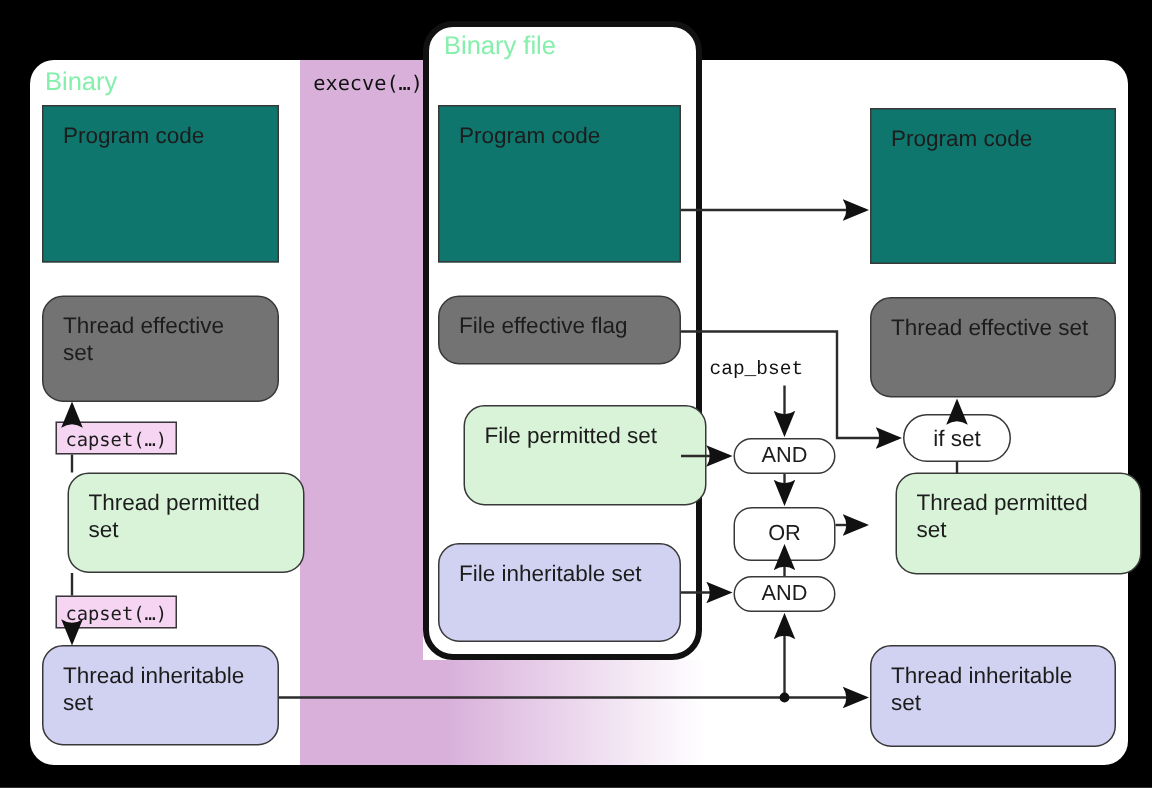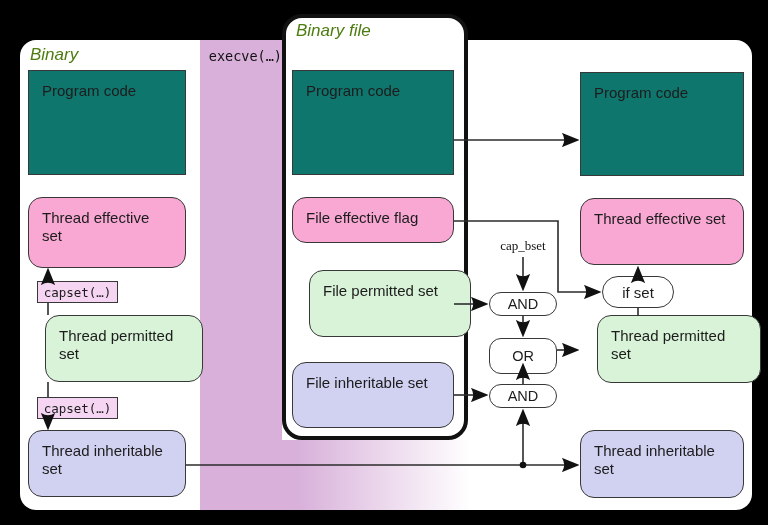--- a/index.html
+++ b/index.html
@@ -4,36 +4,36 @@
 <style>
   html,body{margin:0;padding:0;background:#000;}
   .stage{position:relative;width:768px;height:525px;background:#000;overflow:hidden;
          font-family:"Liberation Sans", sans-serif;color:#1c1c1c;}
   .panel{position:absolute;left:20px;top:40px;width:732px;height:470px;background:#fff;border-radius:16px;}
   .band{position:absolute;left:200px;top:40px;width:82px;height:470px;background:#d8b0da;}
   .band-fade{position:absolute;left:282px;top:440px;width:188px;height:70px;
              background:linear-gradient(to right,#d8b0da 0%,#d8b0da 8%,rgba(216,176,218,0) 100%);}
   .binary-box{position:absolute;left:282px;top:14px;width:186px;height:426px;background:#fff;
               border:4px solid #111;border-radius:20px;box-sizing:border-box;}
-  .col-title{position:absolute;font-size:17px;color:#4d7c0f;font-style:italic;}
+  .col-title{position:absolute;font-size:17px;color:#86efac;}
   .node{position:absolute;box-sizing:border-box;border:1.7px solid #383838;
         font-size:15px;padding:11px 13px;line-height:1.2;}
   .gray{background:#0f766e;border-radius:0;}
-  .pink{background:#f9a8d4;border-radius:14px;}
+  .pink{background:#737373;border-radius:14px;}
   .green{background:#d8f3d8;border-radius:14px;margin-left:17px;}
   .lav{background:#d1d1f2;border-radius:14px;}
   .capset{position:absolute;box-sizing:border-box;width:81px;height:22px;background:#f5d5f2;
           border:1.6px solid #383838;font-family:"DejaVu Sans Mono",monospace;font-size:12.5px;
           display:flex;align-items:center;justify-content:center;}
   .gate{position:absolute;box-sizing:border-box;background:#fff;border:1.7px solid #383838;
         display:flex;align-items:center;justify-content:center;font-size:14.5px;}
   .execve{position:absolute;left:200px;top:48px;width:82px;text-align:right;
           font-family:"DejaVu Sans Mono",monospace;font-size:13.5px;color:#111;}
-  .capbset{position:absolute;left:473px;top:238px;width:100px;text-align:center;
-           font-family:Liberation Serif, serif;font-size:13px;color:#111;}
+  .capbset{position:absolute;left:473px;top:238px;width:100px;text-align:left;
+           font-family:Liberation Mono, monospace;font-size:13px;color:#111;}
   svg.wires{position:absolute;left:0;top:0;pointer-events:none;}
 </style>
 </head>
 <body>
 
 <div class="stage">
 
   <div class="panel"></div>
   <div class="band"></div>
   <div class="band-fade"></div>

